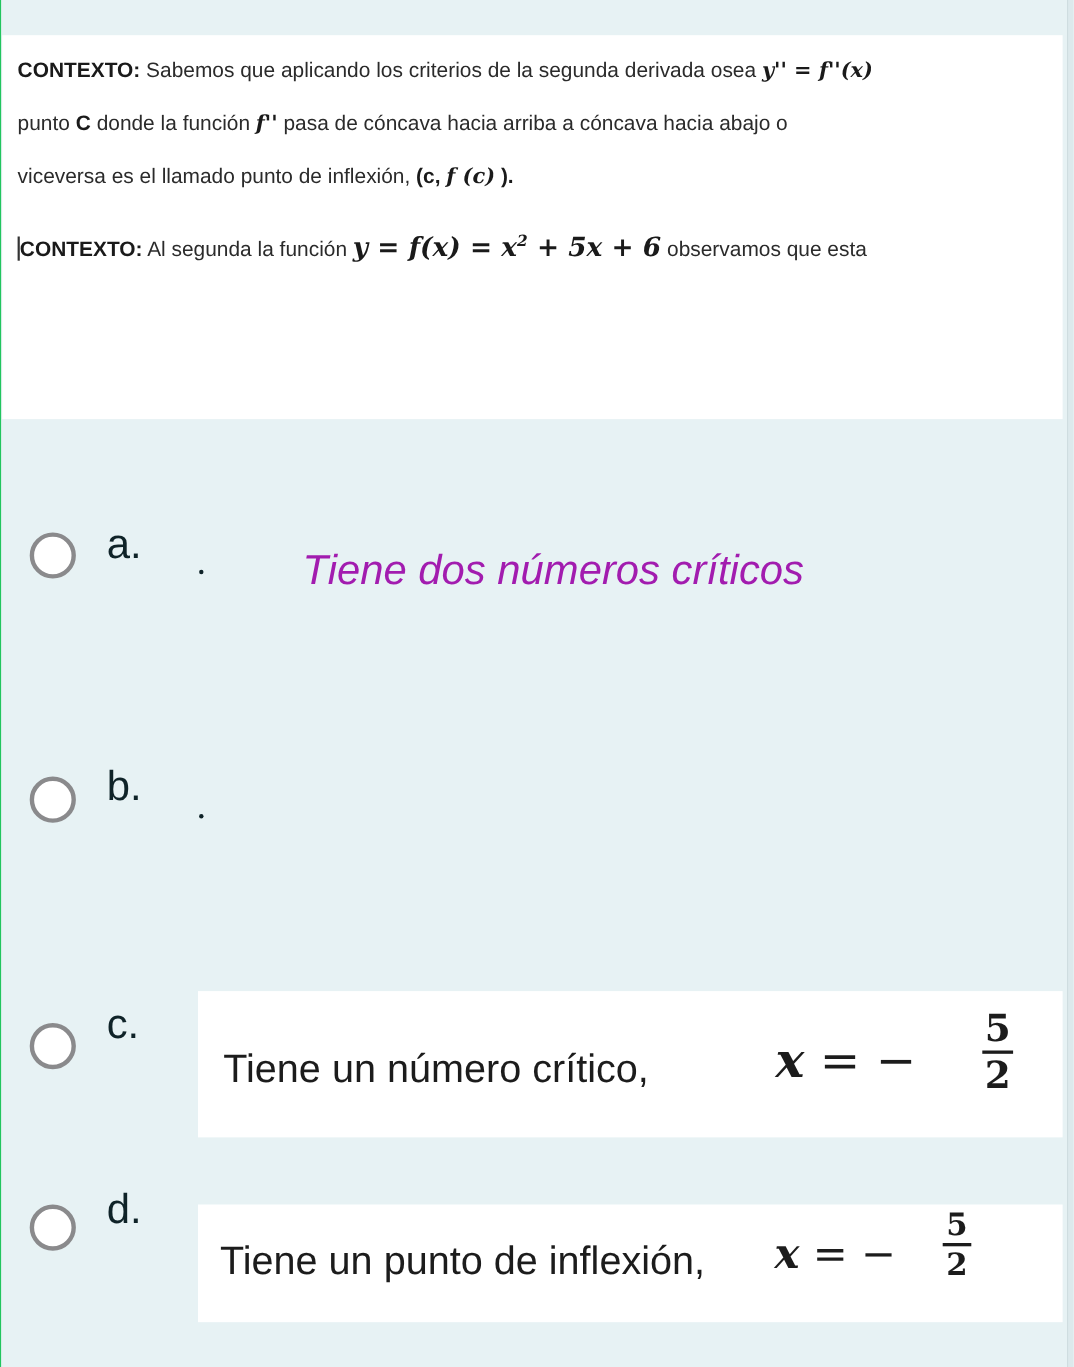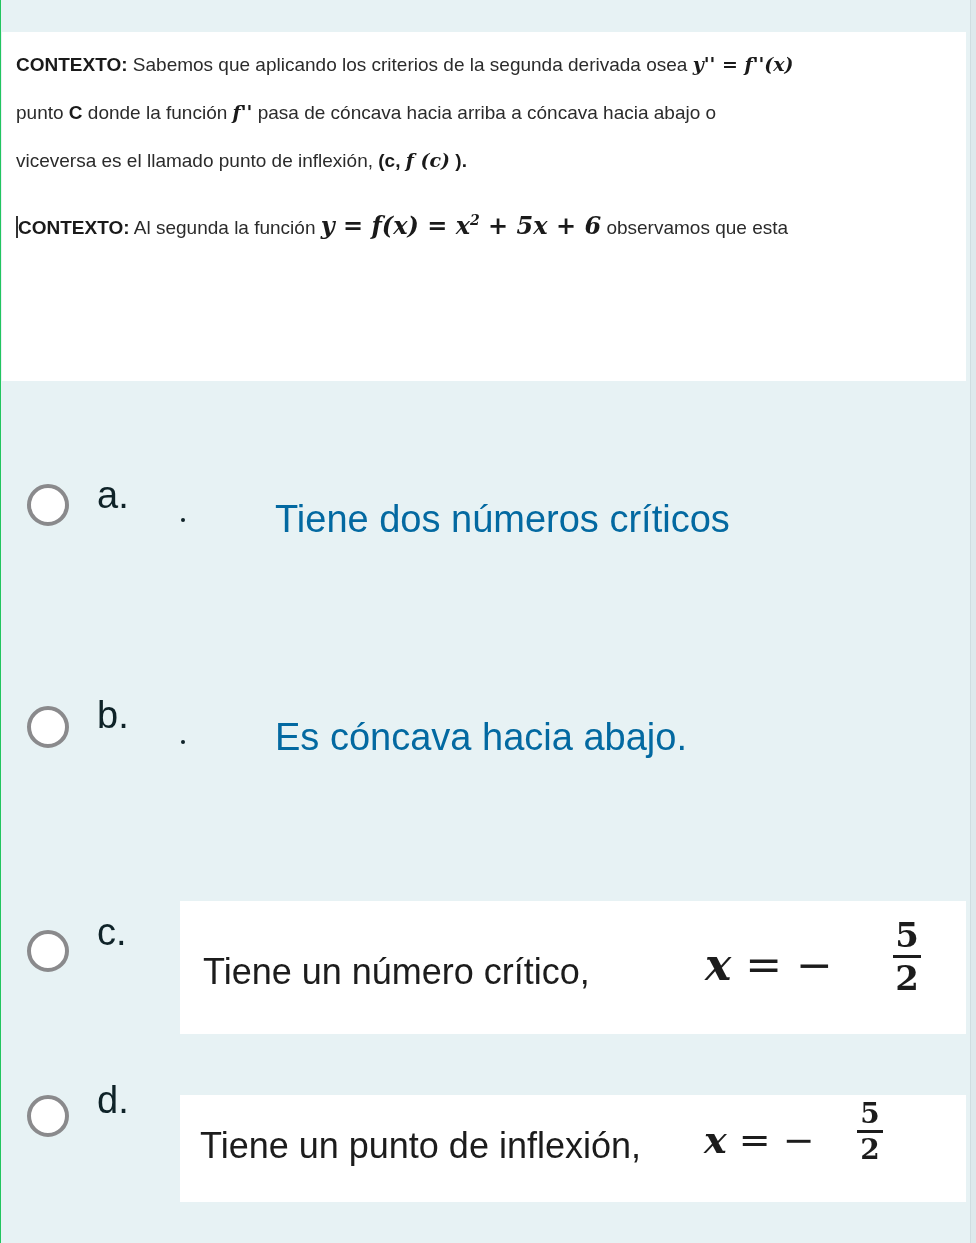--- a/index.html
+++ b/index.html
@@ -78,22 +78,23 @@
       position: absolute;
       left: 180px;
       width: 4px; height: 4px;
       border-radius: 50%;
       background: #0f2328;
     }
     .opt-text {
       position: absolute;
       left: 274px;
       font-size: 38px;
-      color: #0369a1;
-      white-space: nowrap;
+      color: #a21caf;
+      white-space: nowrap;
+      font-style: italic;
     }
     .opt-box {
       position: absolute;
       left: 179px;
       width: 786px;
       background: #ffffff;
     }
     .box-text {
       position: absolute;
       color: #1c1c1c;
@@ -158,21 +159,20 @@
     <div class="radio" style="top:4px;"></div>
     <div class="opt-letter" style="top:-6px;">a.</div>
     <div class="opt-dot" style="top:38px;"></div>
     <div class="opt-text" style="top:18px;">Tiene dos números críticos</div>
   </div>
 
   <div class="option" style="top:700px;height:100px;">
     <div class="radio" style="top:6px;"></div>
     <div class="opt-letter" style="top:-6px;">b.</div>
     <div class="opt-dot" style="top:40px;"></div>
-    <div class="opt-text" style="top:16px;">Es cóncava hacia abajo.</div>
   </div>
 
   <div class="option" style="top:901px;height:134px;">
     <div class="radio" style="top:29px;"></div>
     <div class="opt-letter" style="top:10px;">c.</div>
     <div class="opt-box" style="top:0;height:133px;padding-left:18px;">
       <div class="box-text" style="left:23px;top:50px;font-size:36px;">Tiene un número crítico,</div>
       <div class="eq" style="left:525px;top:38px;font-size:44px;">
         <span class="x">x</span>
         <span>=</span>

